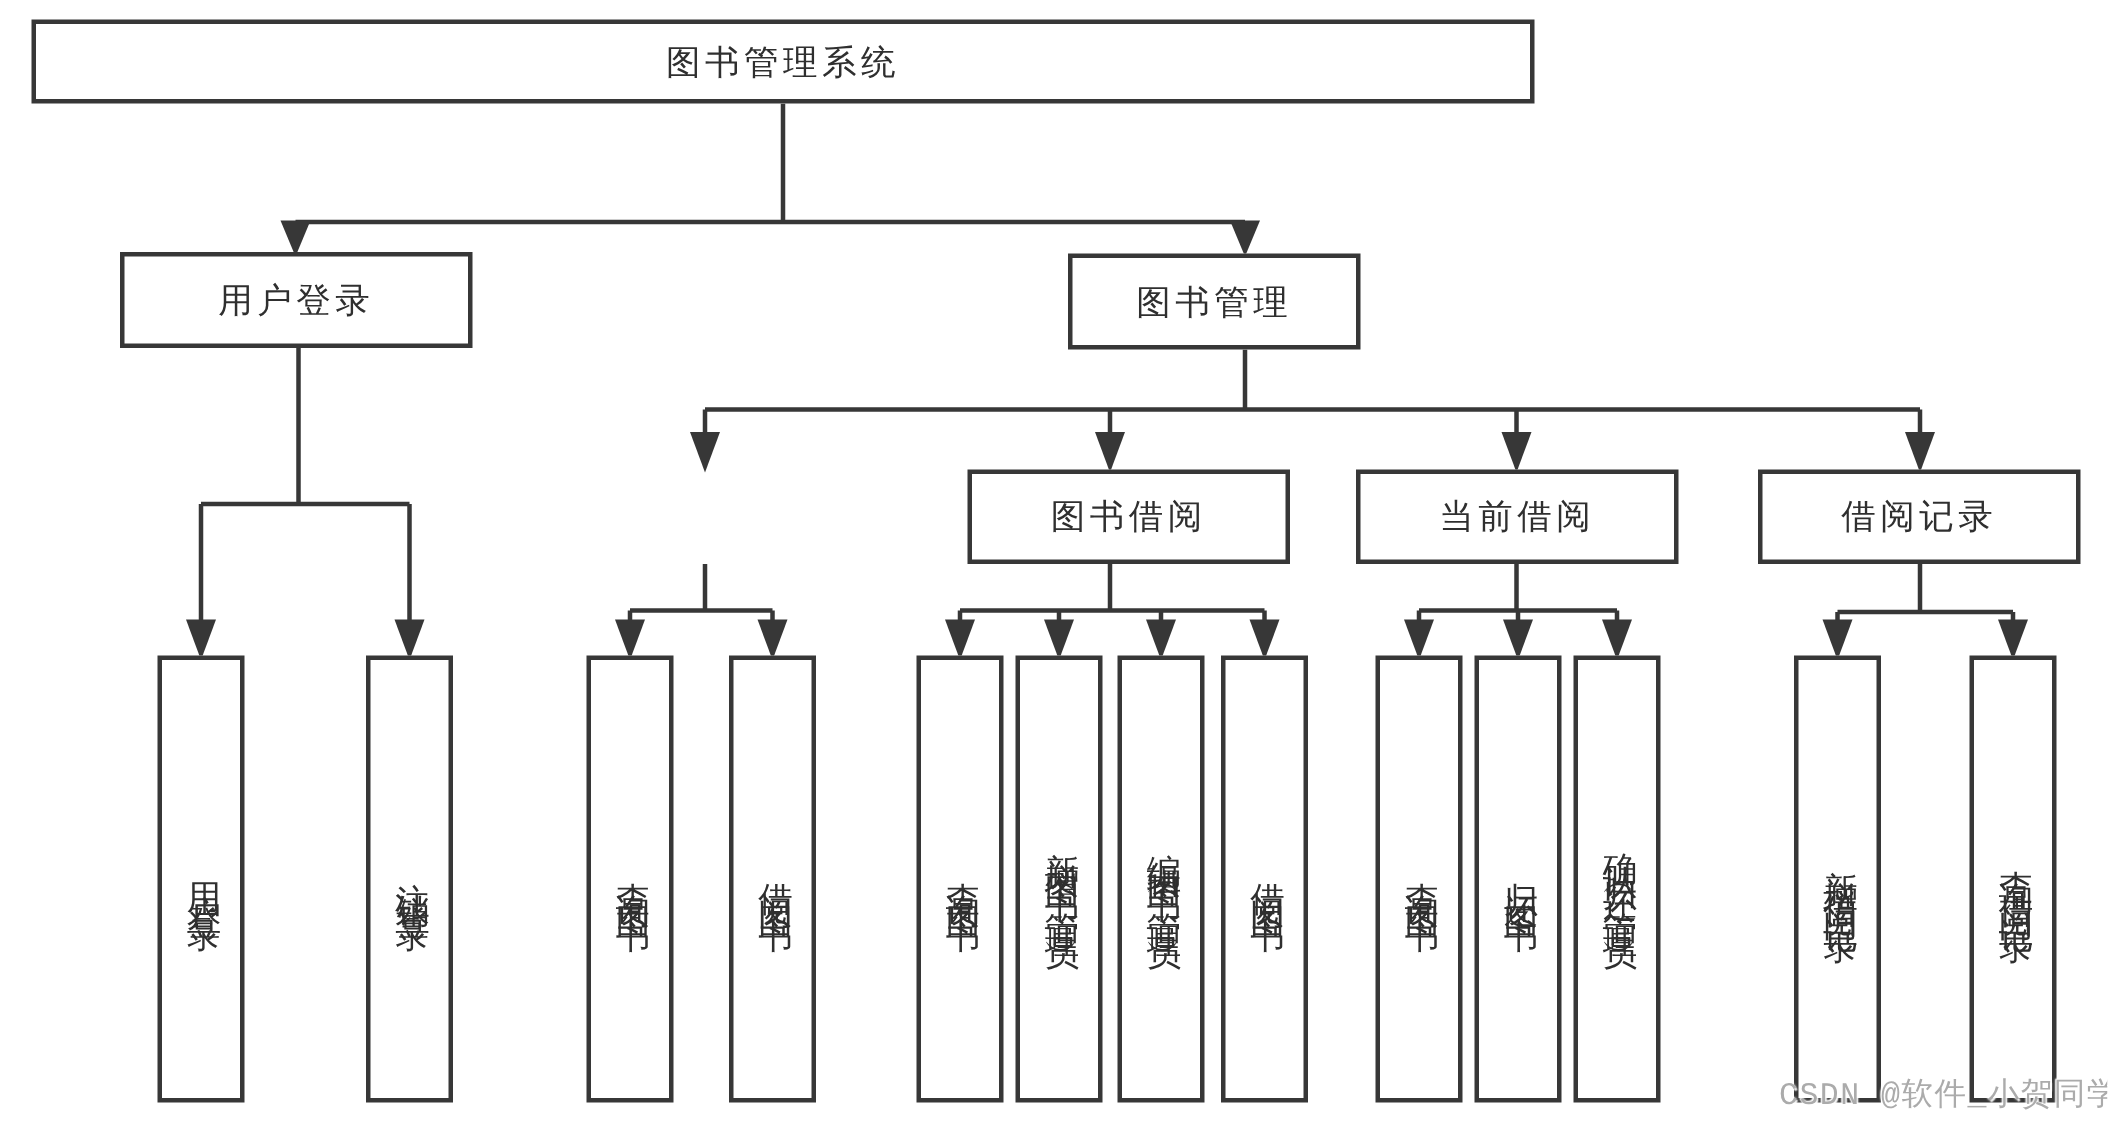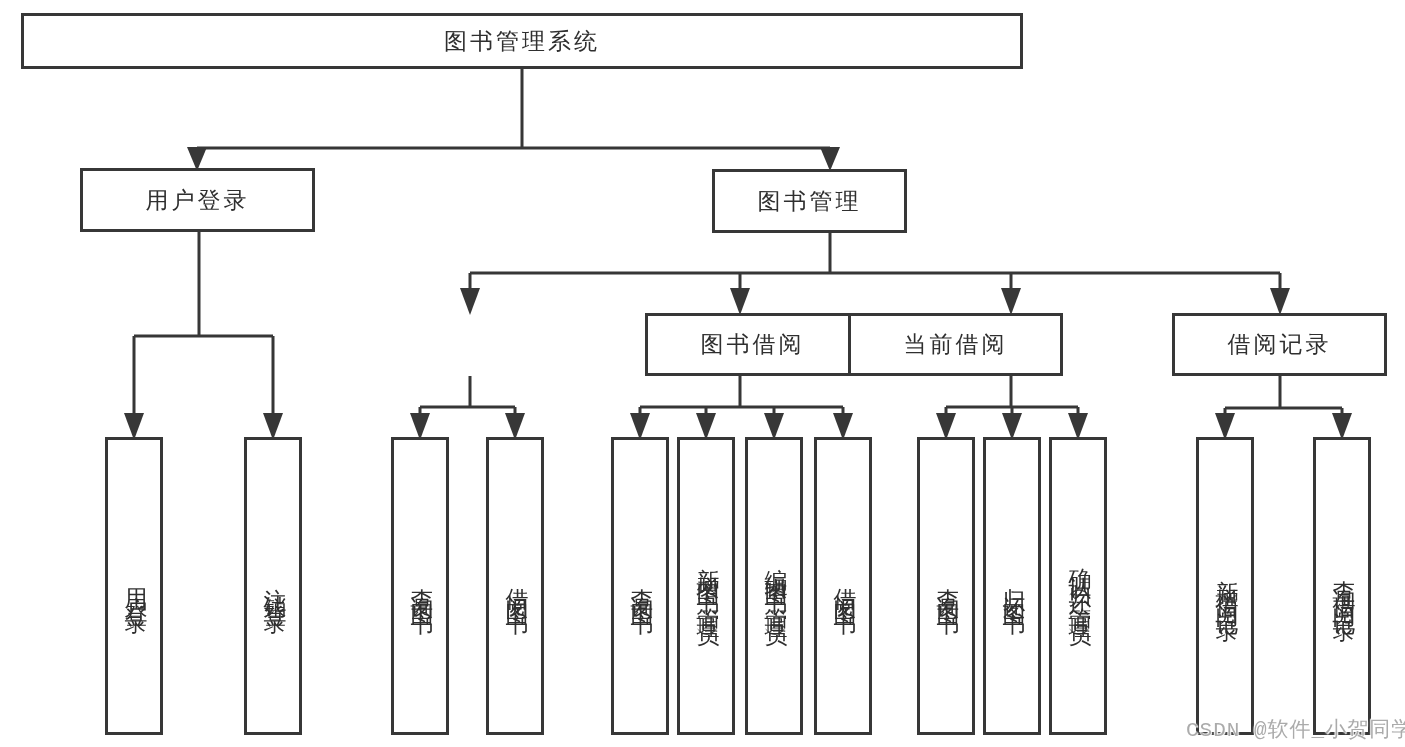--- a/index.html
+++ b/index.html
@@ -122,21 +122,21 @@
   <div class="box hbox" style="left:80px; top:168px; width:235px; height:64px;">
     <span class="lbl">用户登录</span>
   </div>
   <div class="box hbox" style="left:712px; top:169px; width:195px; height:64px;">
     <span class="lbl">图书管理</span>
   </div>
 
   <div class="box hbox" style="left:633px; top:313px; width:215px; height:63px;margin-left:12px;">
     <span class="lbl">图书借阅</span>
   </div>
-  <div class="box hbox" style="left:848px; top:313px; width:215px; height:63px;">
+  <div class="box hbox" style="left:904px; top:313px; width:215px; height:63px;">
     <span class="lbl">当前借阅</span>
   </div>
   <div class="box hbox" style="left:1172px; top:313px; width:215px; height:63px;">
     <span class="lbl">借阅记录</span>
   </div>
 
   <div class="box vbox" style="left:105px; top:437px; width:58px; height:298px;">
     <span class="lbl">用户登录</span>
   </div>
   <div class="box vbox" style="left:244px; top:437px; width:58px; height:298px;">

